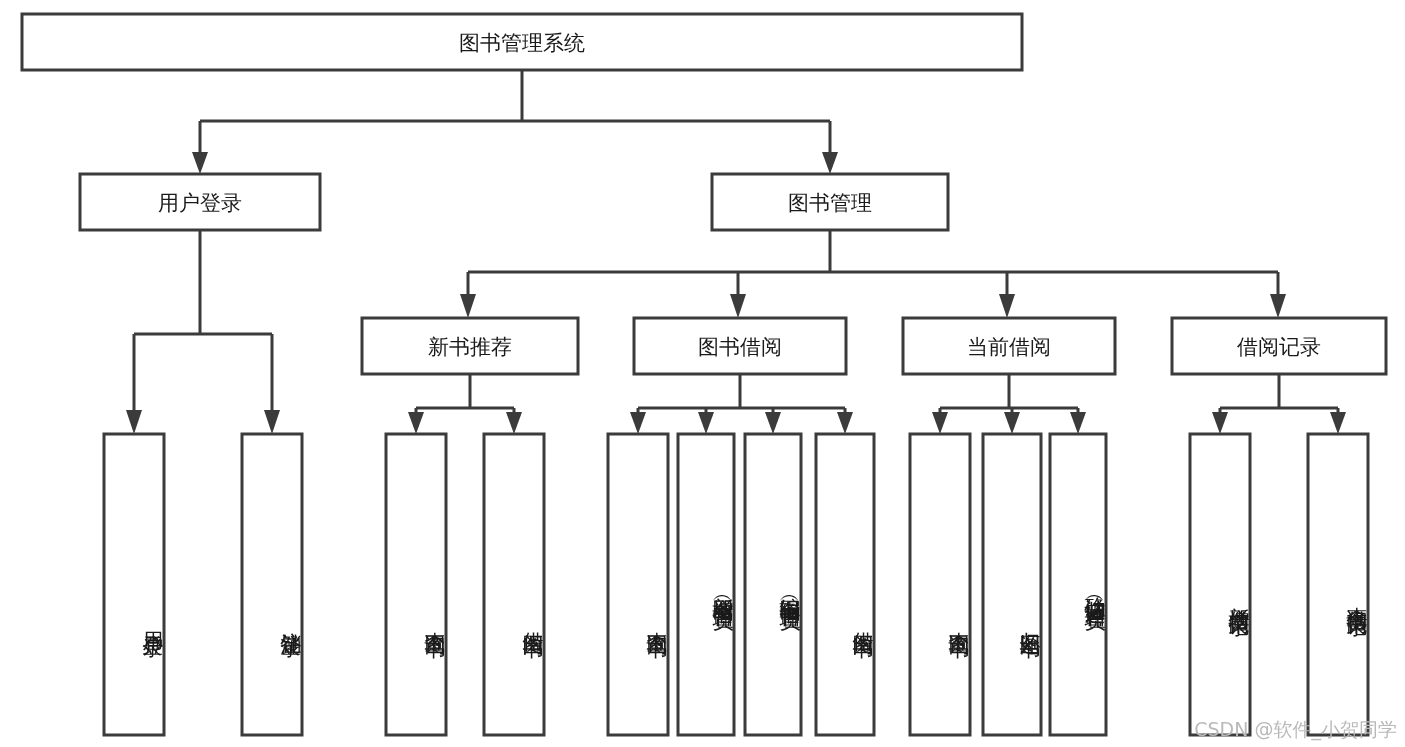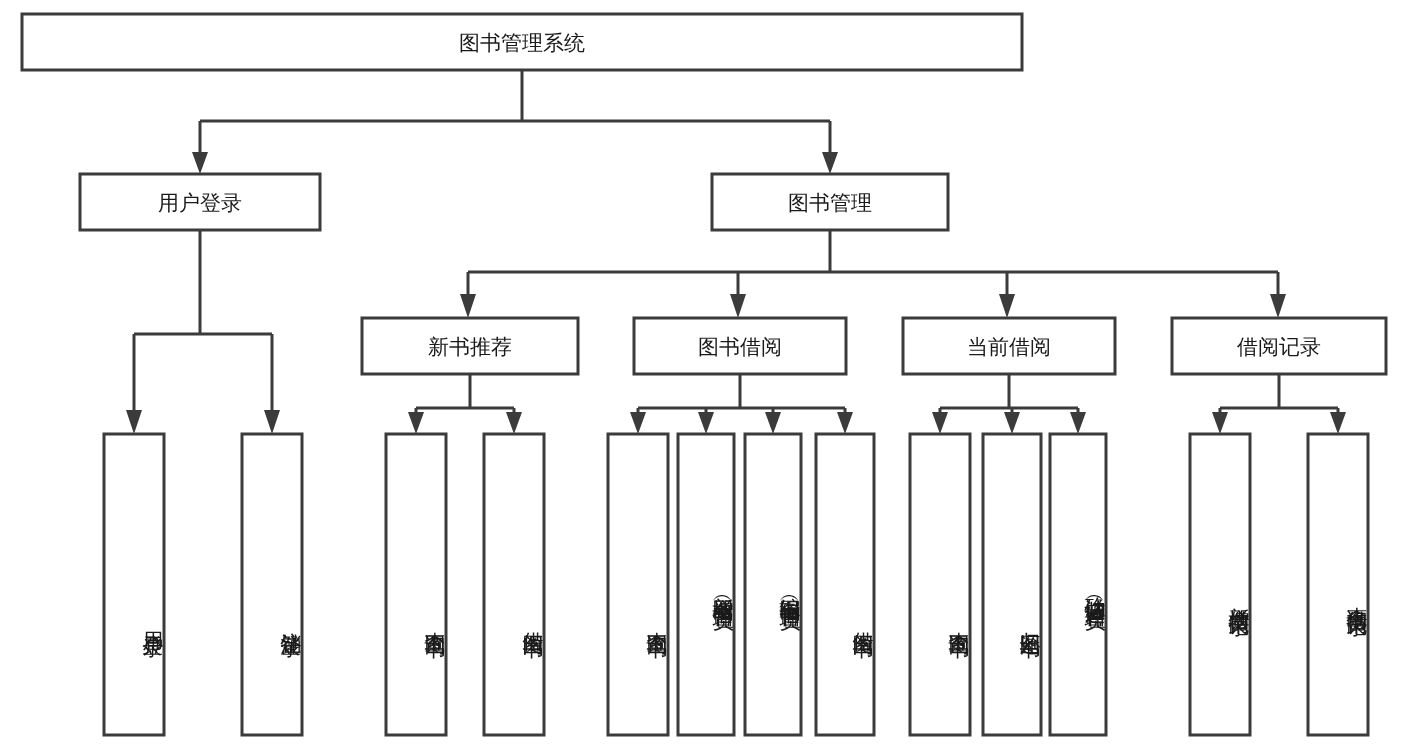--- a/index.html
+++ b/index.html
@@ -200,13 +200,14 @@
   <div class="vlabel" style="left:608px;  top:503px; width:60px; height:232px;">查询图书</div>
   <div class="vlabel" style="left:678px;  top:443px; width:56px; height:292px;">新增图书（管理员）</div>
   <div class="vlabel" style="left:745px;  top:443px; width:56px; height:292px;">编辑图书（管理员）</div>
   <div class="vlabel" style="left:816px;  top:503px; width:58px; height:232px;">借阅图书</div>
   <div class="vlabel" style="left:910px;  top:503px; width:60px; height:232px;">查询图书</div>
   <div class="vlabel" style="left:983px;  top:503px; width:58px; height:232px;">归还图书</div>
   <div class="vlabel" style="left:1050px; top:443px; width:56px; height:292px;">确认归还（管理员）</div>
   <div class="vlabel" style="left:1190px; top:456px; width:60px; height:279px;">新增借阅记录</div>
   <div class="vlabel" style="left:1308px; top:456px; width:60px; height:279px;">查询借阅记录</div>
 
+  <div class="watermark">CSDN @软件_小贺同学</div>
 </div>
 
 </body></html>

